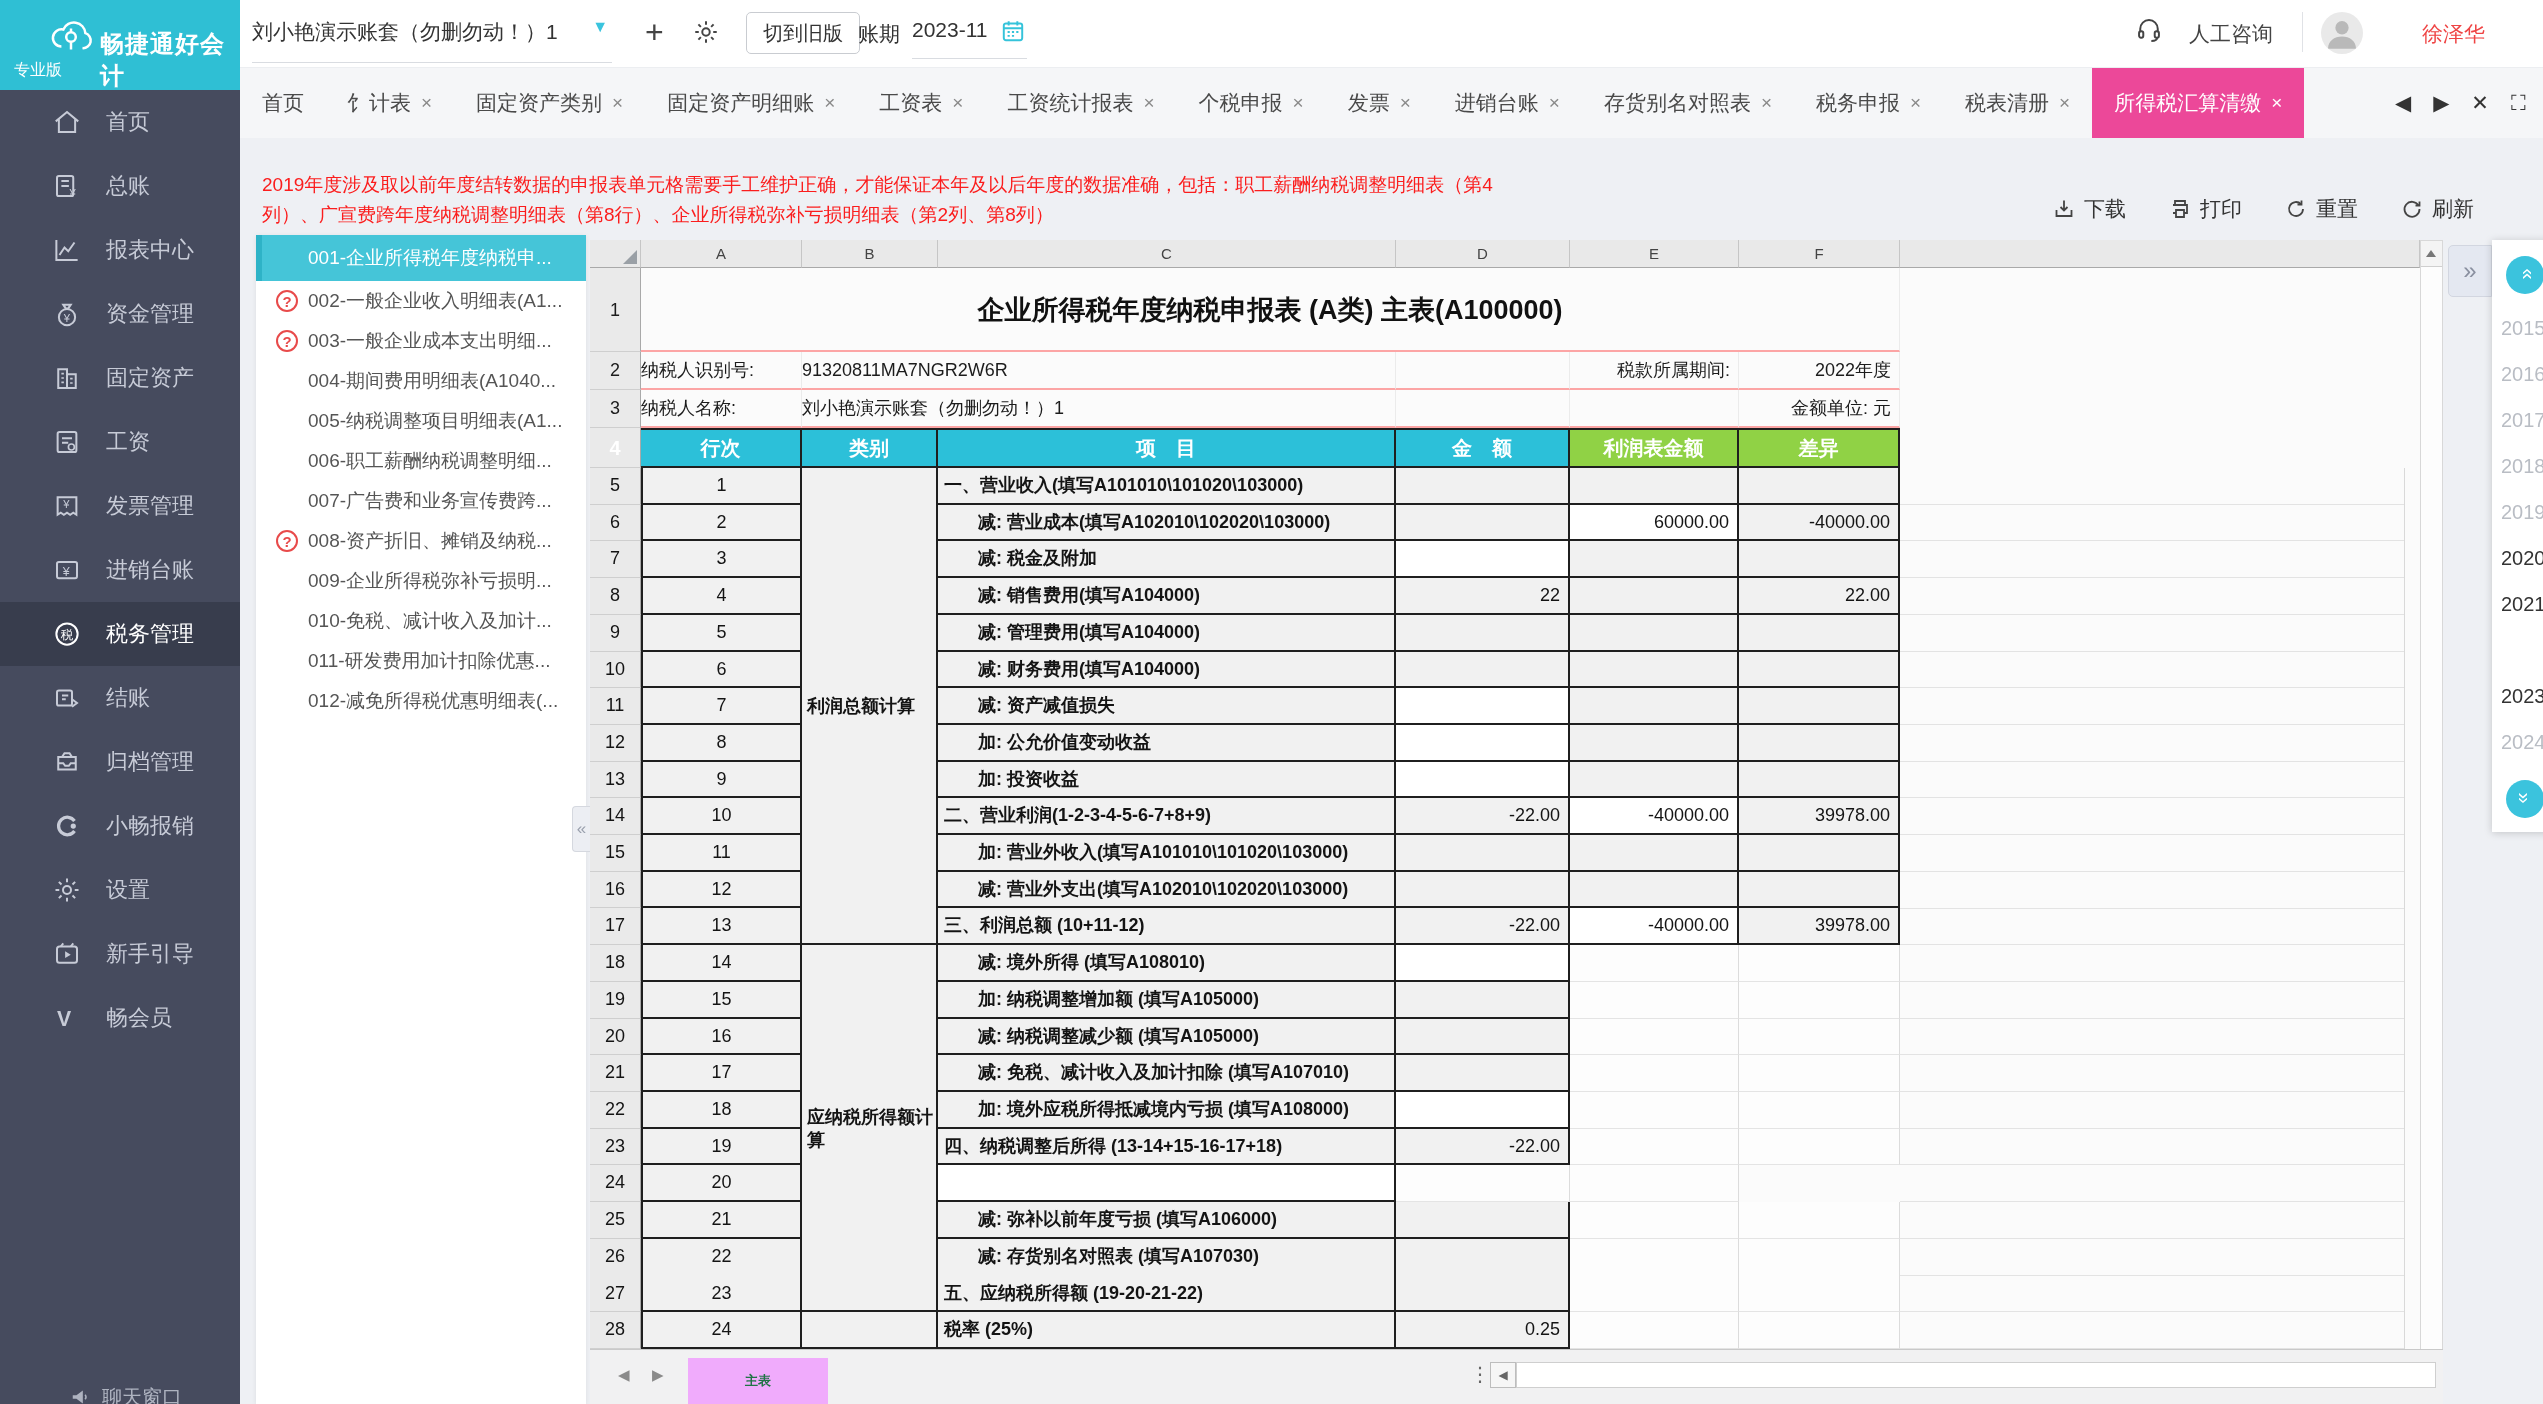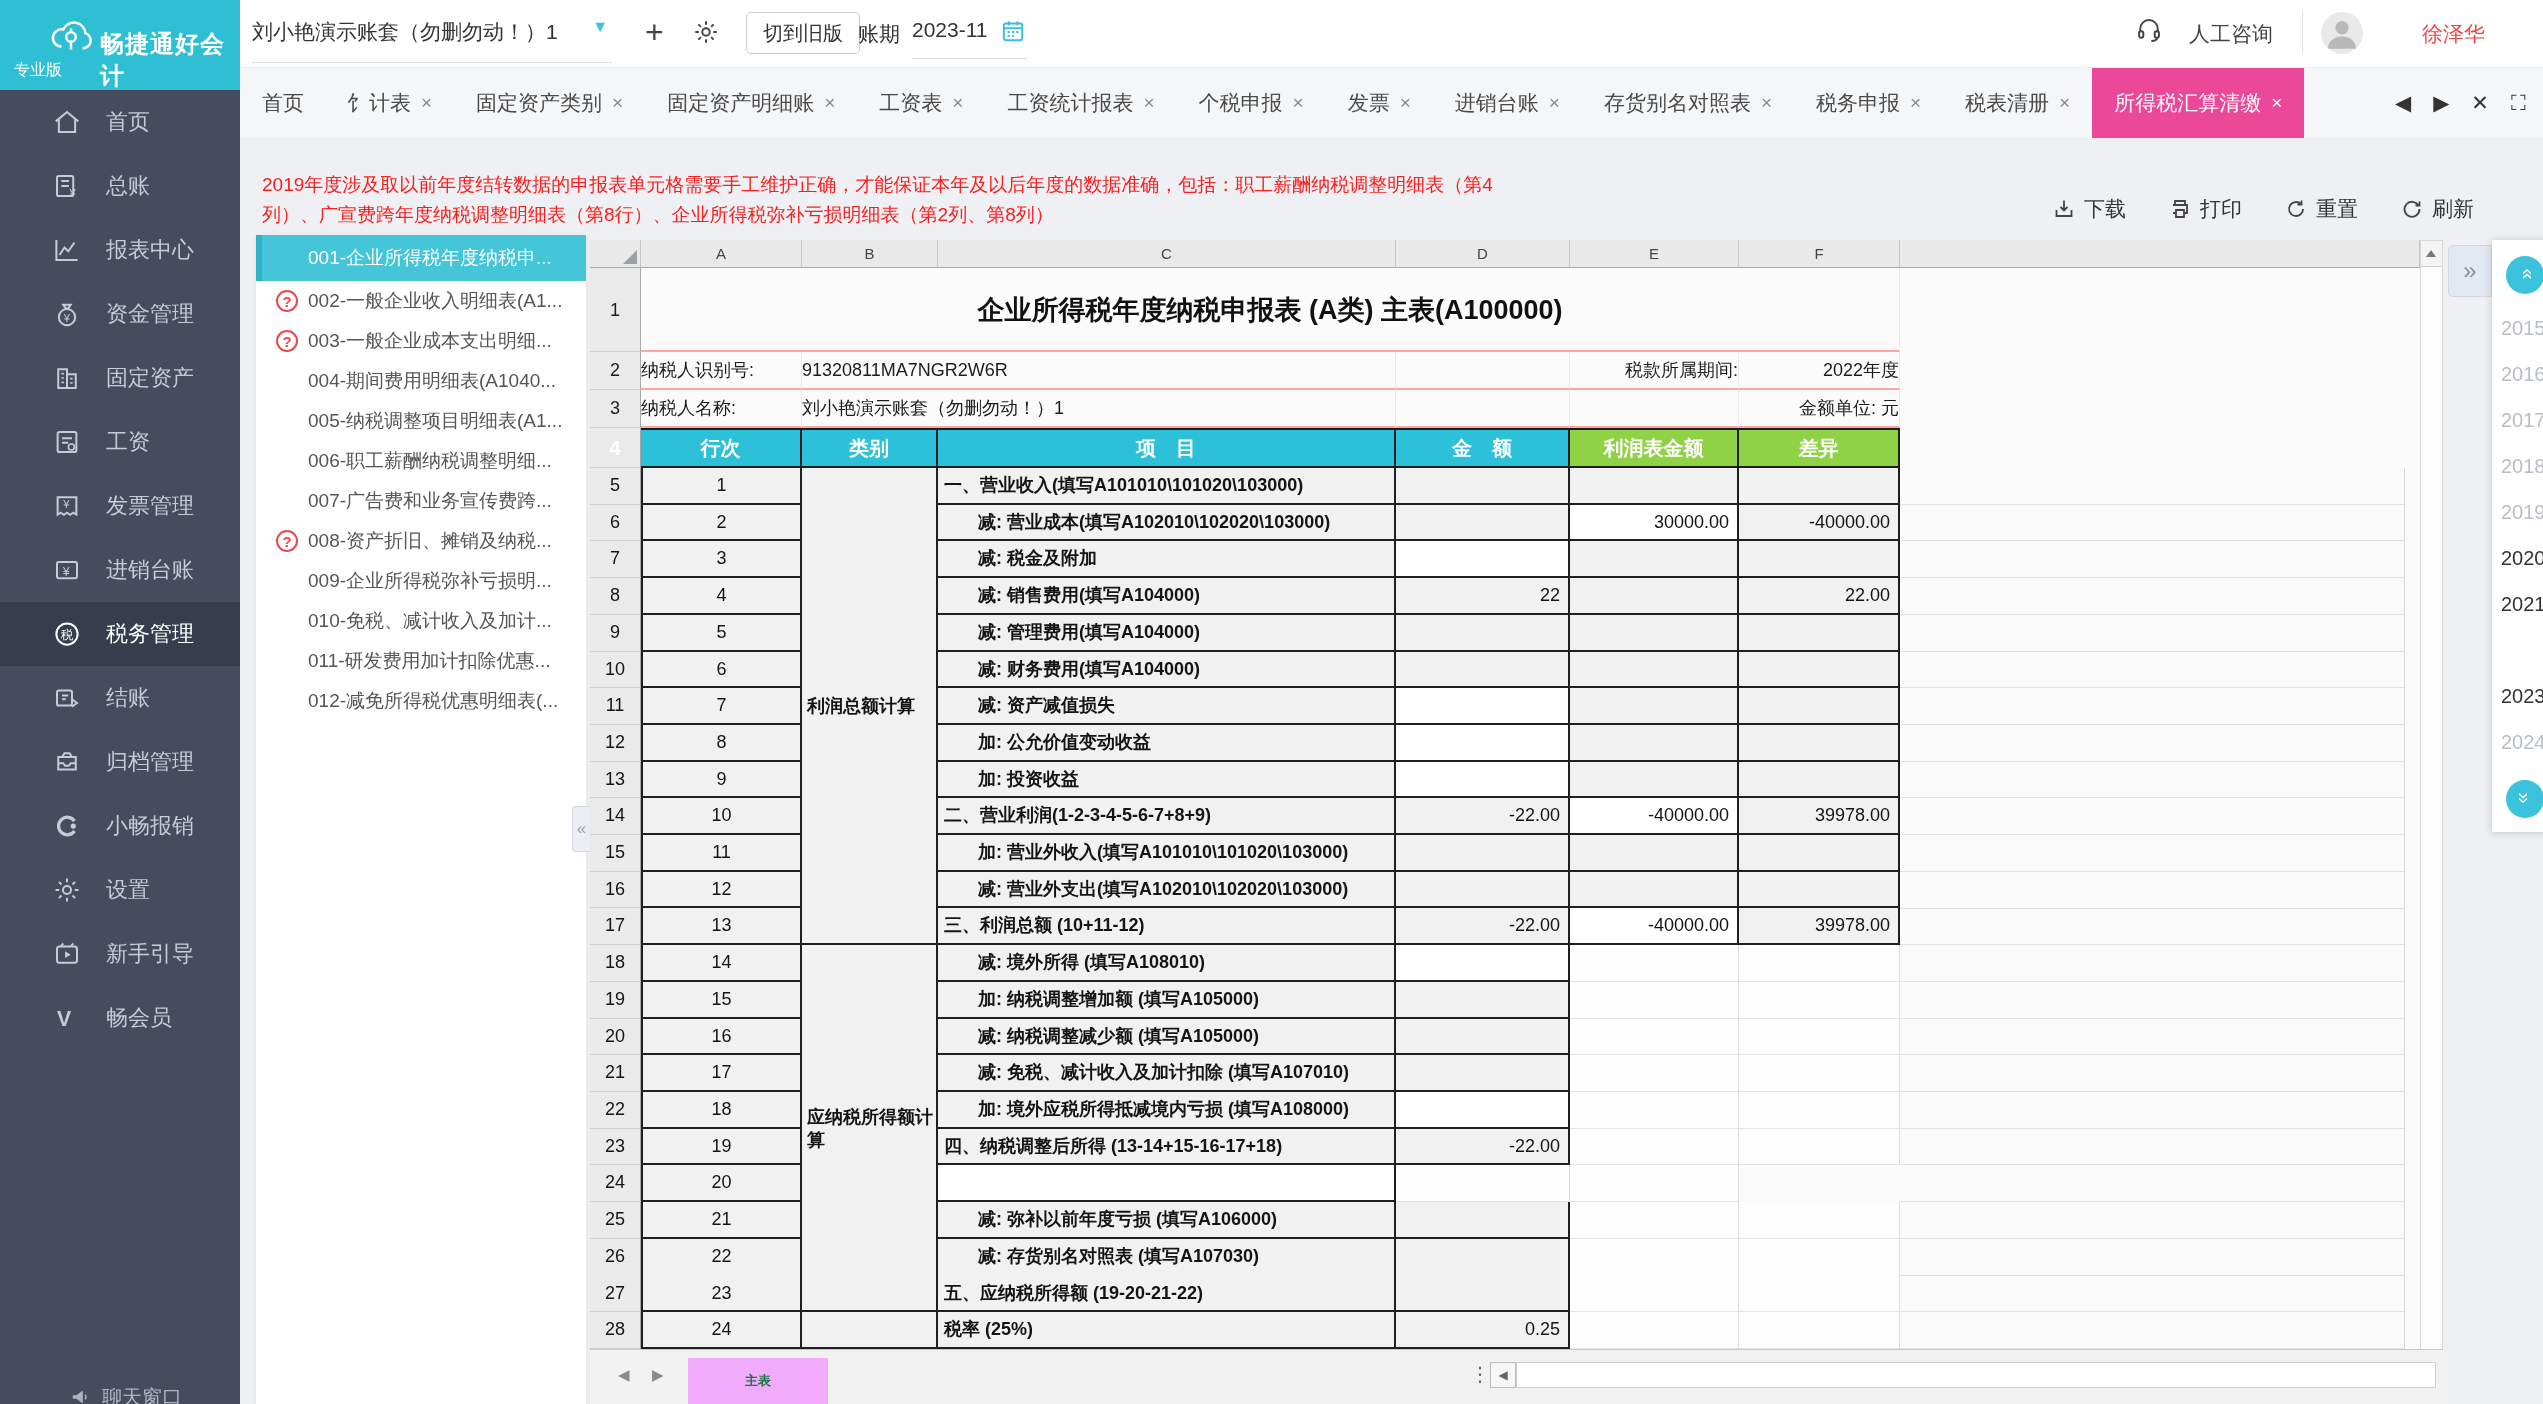--- a/index.html
+++ b/index.html
@@ -91,21 +91,21 @@
     border-bottom:14px solid #9aa0a6; }
   .inforow .cell { background:#fbfbfb; border-bottom:2px solid #fca5a5; border-right:1px solid #ebebeb;
     font-size:18px; color:#1c1c1c; line-height:37px; }
   .gut { background:#eaeaea !important; border-right:1px solid #a9a9a9 !important;
     border-bottom:1px solid #cfcfcf !important; text-align:center; font-size:15px; color:#444; }
   #r1 { top:28px; height:84px; grid-template-columns:51px 1259px; }
   #r1 .title { font-size:27px; font-weight:bold; text-align:center; line-height:84px; color:#111; }
   #r1 .gut { line-height:84px; }
   #r2 { top:112px; height:38px; grid-template-columns:51px 161px 594px 174px 169px 161px; }
   #r3 { top:150px; height:38px; grid-template-columns:51px 161px 594px 174px 169px 161px; }
-  .ra { text-align:right; }
+  .ra { text-align:right; padding-right:8px; }
   #r4 { top:188px; height:40px; grid-template-columns:51px 161px 136px 458px 174px 169px 161px; }
   #r4 .cell { border:1px solid #1f1f1f; border-left:none; border-top:2px solid #1f1f1f;
     border-bottom-width:2px; border-right-width:2px; text-align:center; font-size:20px; font-weight:bold;
     color:#fff; line-height:36px; }
   #r4 .hcyan { background:#2cc0d9; }
   #r4 .hgreen { background:#90d245; }
   #r4 .gut { border:none; border-right:1px solid #a9a9a9 !important; border-bottom:1px solid #cfcfcf !important;
     line-height:40px; }
   .drow { grid-template-columns:51px 161px 136px 458px 174px 169px 161px; }
   .drow .cell { font-size:18px; color:#141414; line-height:34px; }
@@ -488,21 +488,21 @@
         <div class="cell cnum"></div>
         <div class="cell cnum"></div>
         <div class="cell cnum"></div>
       </div>
       <div class="srow drow" style="top: 264.708px; height: 36.708px;">
         <div class="cell gut">6</div>
         <div class="cell cA">2</div>
         <div class="cell cB"></div>
         <div class="cell cC ind">减: 营业成本(填写A102010\102020\103000)</div>
         <div class="cell cnum"></div>
-        <div class="cell cnum white">30000.00</div>
+        <div class="cell cnum white">60000.00</div>
         <div class="cell cnum red">-40000.00</div>
       </div>
       <div class="srow drow" style="top: 301.416px; height: 36.708px;">
         <div class="cell gut">7</div>
         <div class="cell cA">3</div>
         <div class="cell cB"></div>
         <div class="cell cC ind">减: 税金及附加</div>
         <div class="cell cnum white"></div>
         <div class="cell cnum"></div>
         <div class="cell cnum"></div>

